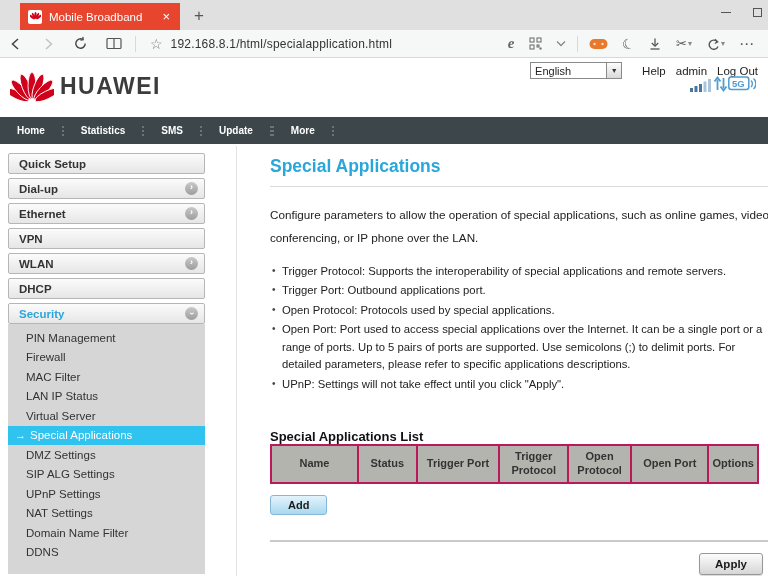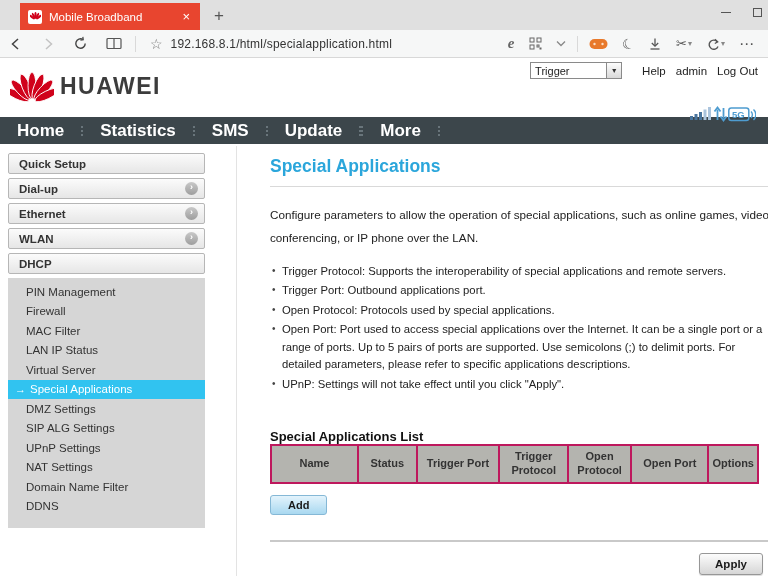--- a/index.html
+++ b/index.html
@@ -1,21 +1,21 @@
 <!DOCTYPE html>
 <html><head>
 <meta charset="utf-8">
 <style>
   * { margin:0; padding:0; box-sizing:border-box; }
   html,body { width:768px; height:576px; overflow:hidden;
     font-family:"Liberation Sans","DejaVu Sans",sans-serif; background:#fff; }
 
   
   .tabstrip { height:30px; background:#e0e0e0; position:relative; display:flex; align-items:flex-end; }
-  .tab { width:180px; height:27px; margin-left:20px; background:#e8452f; color:#fff;
+  .tab { width:160px; height:27px; margin-left:20px; background:#e8452f; color:#fff;
     display:flex; align-items:center; padding:0 8px; font-size:11.5px; }
   .tab .favicon { width:14px; height:14px; background:#fff; border-radius:2px; margin-right:7px;
     display:flex; align-items:center; justify-content:center; flex:0 0 auto; }
   .tab .tab-title { flex:1; white-space:nowrap; overflow:hidden; }
   .tab .tab-close { font-size:13px; color:#fff; padding:0 2px; cursor:default; }
   .newtab { color:#555; font-size:17px; padding:0 14px 4px 14px; }
   .wincontrols { position:absolute; right:6px; top:8px; display:flex; gap:22px; align-items:center; }
   .win-min { width:10px; height:1px; background:#555; display:inline-block; }
   .win-max { width:9px; height:9px; border:1px solid #555; display:inline-block; }
 
@@ -37,25 +37,25 @@
   
   .pagehead { height:59px; background:#fff; position:relative; }
   .brand { position:absolute; left:10px; top:9px; display:flex; align-items:center; }
   .brand-name { font-size:23px; font-weight:bold; color:#3c3c3c; letter-spacing:1.5px; margin-left:6px; }
   .head-right-top { position:absolute; right:10px; top:4px; display:flex; align-items:center; font-size:11.5px; color:#222; }
   .lang-select { width:92px; height:17px; border:1px solid #8a8a8a; background:#fff; display:flex;
     align-items:center; justify-content:space-between; font-size:11px; padding-left:4px; margin-right:10px; }
   .lang-btn { width:15px; height:15px; background:linear-gradient(#fdfdfd,#d9d9d9); border-left:1px solid #8a8a8a;
     display:flex; align-items:center; justify-content:center; font-size:7px; color:#333; }
   .head-link { margin-left:10px; color:#222; }
-  .status-icons { position:absolute; right:12px; top:48px; display:flex; align-items:flex-start; gap:0; }
+  .status-icons { position:absolute; right:12px; top:17px; display:flex; align-items:flex-end; gap:0; }
 
   
   .mainnav { height:27px; background:#3c464b; display:flex; align-items:center; }
-  .nav-item { color:#fff; font-size:17px; font-weight:bold; padding:0 17px; height:27px;
+  .nav-item { color:#fff; font-size:10px; font-weight:bold; padding:0 17px; height:27px;
     display:flex; align-items:center; }
   .nav-item.active { background:#2ea7de; }
   .nav-dot-sep { height:10px; border-left:2px dotted #69757b; }
 
   
   .page-body { display:flex; align-items:flex-start; height:506px; }
   .sidebar { width:197px; margin:9px 0 0 8px; flex:0 0 auto; }
   .side-btn { height:21px; margin-bottom:4px; border:1px solid #b6b6b6; border-radius:2px;
     background:linear-gradient(#fbfbfb,#e6e6e6); display:flex; align-items:center; justify-content:space-between;
     padding:0 6px 0 10px; font-size:11.5px; font-weight:bold; color:#333; }
@@ -206,21 +206,21 @@
         <ellipse cx="50" cy="42" rx="9" ry="30"></ellipse>
         <ellipse cx="50" cy="42" rx="9" ry="30" transform="rotate(21 50 80)"></ellipse>
         <ellipse cx="50" cy="42" rx="9" ry="30" transform="rotate(43 50 80)"></ellipse>
         <ellipse cx="50" cy="42" rx="9" ry="30" transform="rotate(64 50 80)"></ellipse>
       </g>
     </svg>
     <span class="brand-name">HUAWEI</span>
   </div>
   <div class="head-right-top">
     <div class="lang-select">
-      <span>Trigger</span>
+      <span>English</span>
       <span class="lang-btn">▼</span>
     </div>
     <span class="head-link">Help</span>
     <span class="head-link">admin</span>
     <span class="head-link">Log Out</span>
   </div>
   <div class="status-icons">
     <span>
       <svg width="23" height="14" viewBox="0 0 23 14">
         <rect x="0" y="10" width="3" height="4" fill="#49759e"></rect>
@@ -274,27 +274,36 @@
           <span class="g">›</span>
         </span>
     </div>
     <div class="side-btn">
       <span>Ethernet</span>
       <span class="chev-circle">
           <span class="g">›</span>
         </span>
     </div>
     <div class="side-btn">
+      <span>VPN</span>
+    </div>
+    <div class="side-btn">
       <span>WLAN</span>
       <span class="chev-circle">
           <span class="g">›</span>
         </span>
     </div>
     <div class="side-btn">
       <span>DHCP</span>
+    </div>
+    <div class="side-btn security-open">
+      <span>Security</span>
+      <span class="chev-circle chev-down">
+          <span class="g">›</span>
+        </span>
     </div>
     <div class="submenu">
       <div class="sub-item">PIN Management</div>
       <div class="sub-item">Firewall</div>
       <div class="sub-item">MAC Filter</div>
       <div class="sub-item">LAN IP Status</div>
       <div class="sub-item">Virtual Server</div>
       <div class="sub-item selected">
         <span class="sel-arrow">→</span>
         <span>Special Applications</span>

